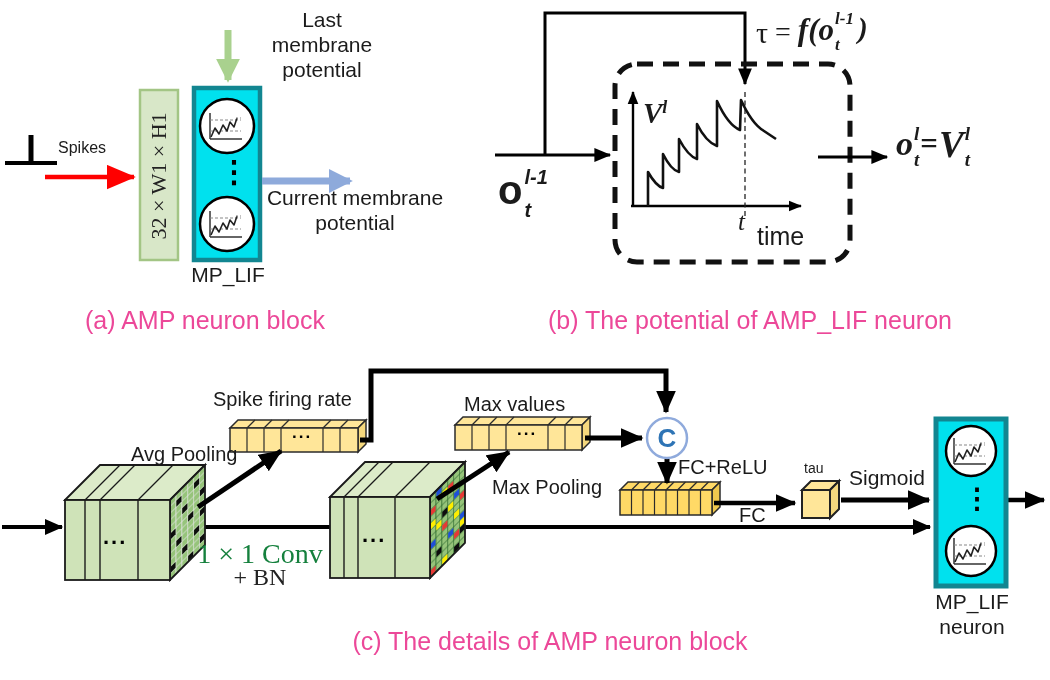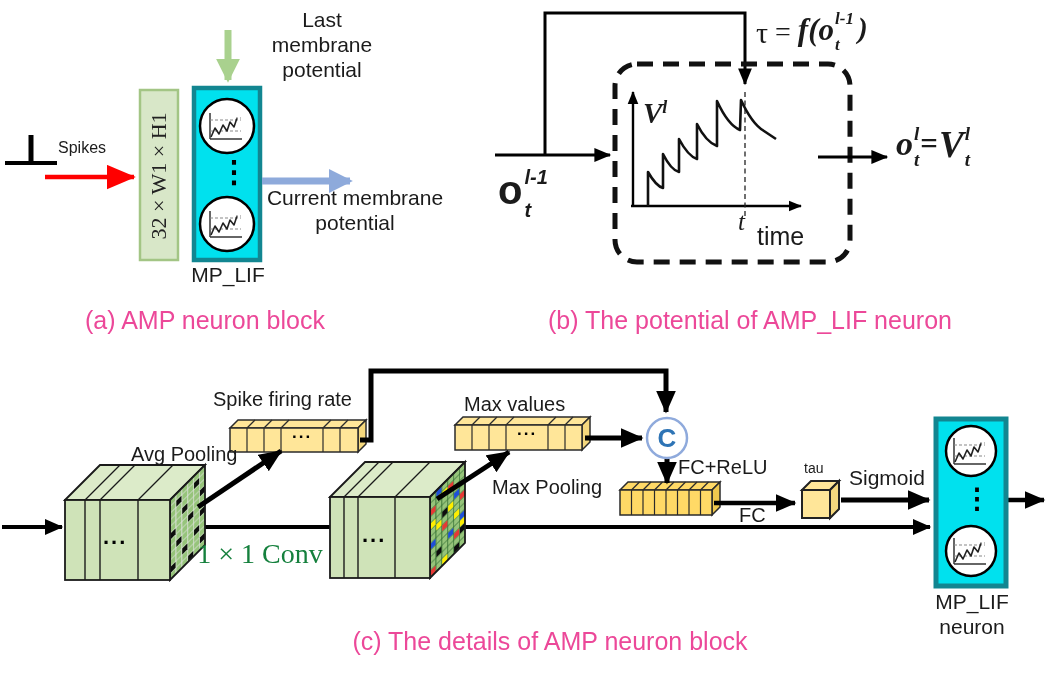--- a/index.html
+++ b/index.html
@@ -284,20 +284,21 @@
   <div class="lbl serif" style="left:643px;top:96px;">
     <span class="bi" style="font-size:29px;">V</span><span class="bi" style="font-size:18px;position:relative;top:-10px;">l</span>
   </div>
   <div class="lbl serif" style="left:738px;top:207px;font-size:25px;font-style:italic;">t</div>
   <div class="lbl" style="left:757px;top:222px;font-size:25px;">time</div>
   <div class="lbl center caption" style="left:470px;top:306px;width:560px;">(b) The potential of AMP_LIF neuron</div>
 
   <div class="lbl" style="left:131px;top:443px;font-size:20px;">Avg Pooling</div>
   <div class="lbl" style="left:213px;top:388px;font-size:20px;text-align:right;">Spike firing rate</div>
   <div class="lbl serif center" style="left:195px;top:537px;width:130px;font-size:28px;color:#15803d;">1 × 1 Conv</div>
+  <div class="lbl serif center" style="left:195px;top:563px;width:130px;font-size:24px;color:#222;">+ BN</div>
   <div class="lbl" style="left:464px;top:393px;font-size:20px;">Max values</div>
   <div class="lbl" style="left:492px;top:476px;font-size:20px;">Max Pooling</div>
   <div class="lbl center" style="left:656px;top:423px;width:22px;font-size:26px;font-weight:bold;color:#2E74B5;">C</div>
   <div class="lbl" style="left:678px;top:456px;font-size:20px;">FC+ReLU</div>
   <div class="lbl" style="left:739px;top:504px;font-size:20px;">FC</div>
   <div class="lbl" style="left:804px;top:460px;font-size:14px;">tau</div>
   <div class="lbl" style="left:849px;top:466px;font-size:21px;">Sigmoid</div>
   <div class="lbl center" style="left:930px;top:590px;width:84px;font-size:21px;">MP_LIF</div>
   <div class="lbl center" style="left:930px;top:615px;width:84px;font-size:21px;">neuron</div>
   <div class="lbl dots" style="left:103px;top:524px;font-size:22px;">...</div>

